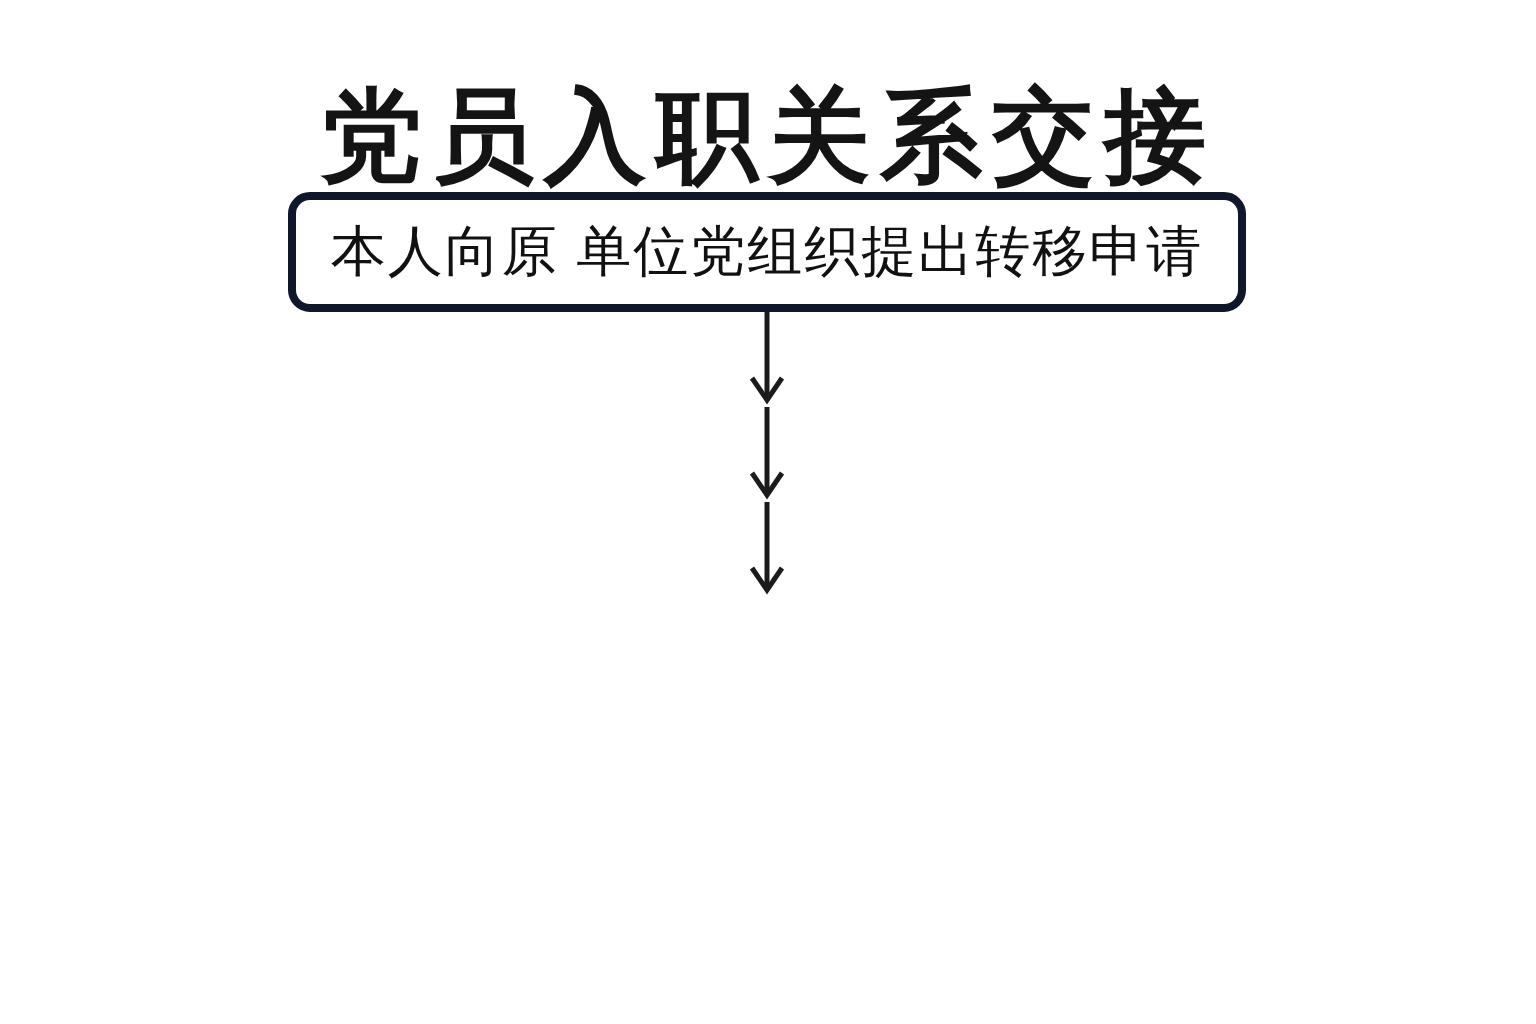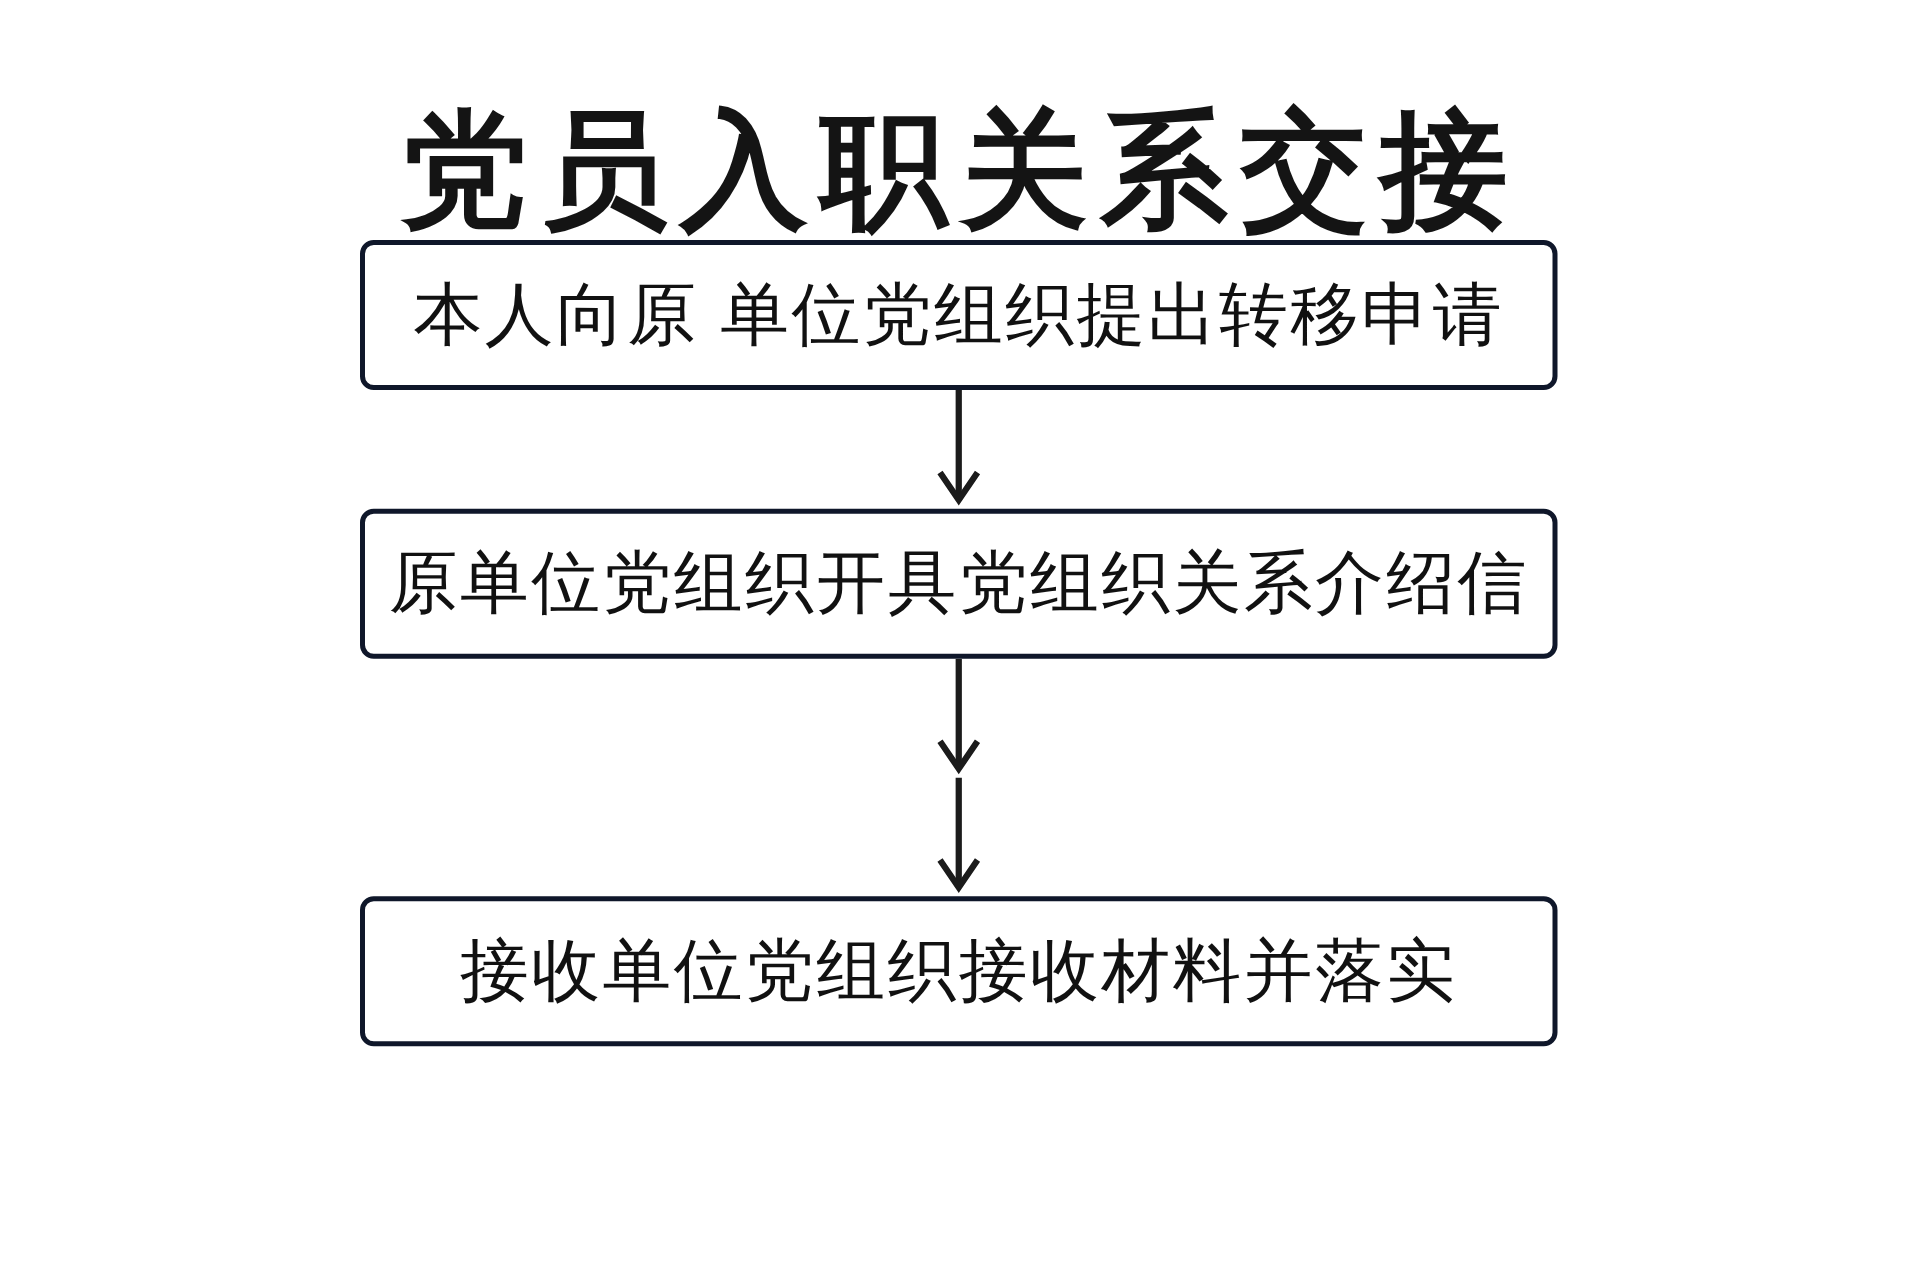--- a/index.html
+++ b/index.html
@@ -34,22 +34,22 @@
     top: 192px;
     width: 958px;
     display: flex;
     flex-direction: column;
     align-items: center;
   }
   .step-box {
     box-sizing: border-box;
     width: 100%;
     height: 120px;
-    border: 4px solid #0f172a;
-    border-radius: 11px;
+    border: 8px solid #0f172a;
+    border-radius: 22px;
     background: #ffffff;
     display: flex;
     align-items: center;
     justify-content: center;
     font-size: 55px;
     font-weight: 500;
     letter-spacing: 2px;
     color: #111111;
     white-space: nowrap;
   }
@@ -69,32 +69,26 @@
 
   <div class="step-box">
     <span>本人向原 单位党组织提出转移申请</span>
   </div>
 
   <svg class="connector" viewBox="0 0 44 95" aria-hidden="true">
     <line x1="22" y1="0" x2="22" y2="84" stroke="#1b1b1b" stroke-width="5"></line>
     <polyline points="7,66 22,88 37,66" fill="none" stroke="#1b1b1b" stroke-width="5"></polyline>
   </svg>
 
-  <div class="step-box">
-    <span>原单位党组织开具党组织关系介绍信</span>
-  </div>
 
   <svg class="connector" viewBox="0 0 44 95" aria-hidden="true">
     <line x1="22" y1="0" x2="22" y2="84" stroke="#1b1b1b" stroke-width="5"></line>
     <polyline points="7,66 22,88 37,66" fill="none" stroke="#1b1b1b" stroke-width="5"></polyline>
   </svg>
 
 
   <svg class="connector" viewBox="0 0 44 95" aria-hidden="true">
     <line x1="22" y1="0" x2="22" y2="84" stroke="#1b1b1b" stroke-width="5"></line>
     <polyline points="7,66 22,88 37,66" fill="none" stroke="#1b1b1b" stroke-width="5"></polyline>
   </svg>
 
-  <div class="step-box">
-    <span>接收单位党组织接收材料并落实</span>
-  </div>
 
 </div>
 
 </body></html>

